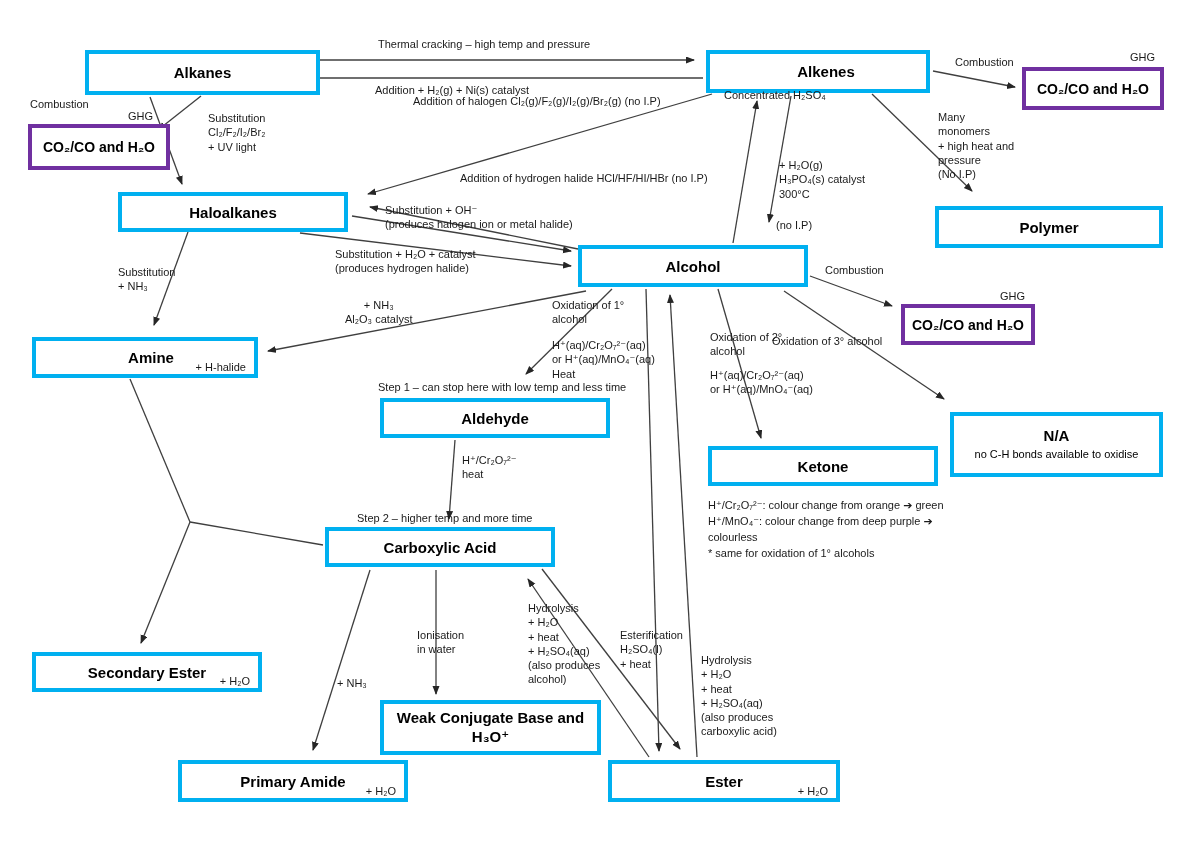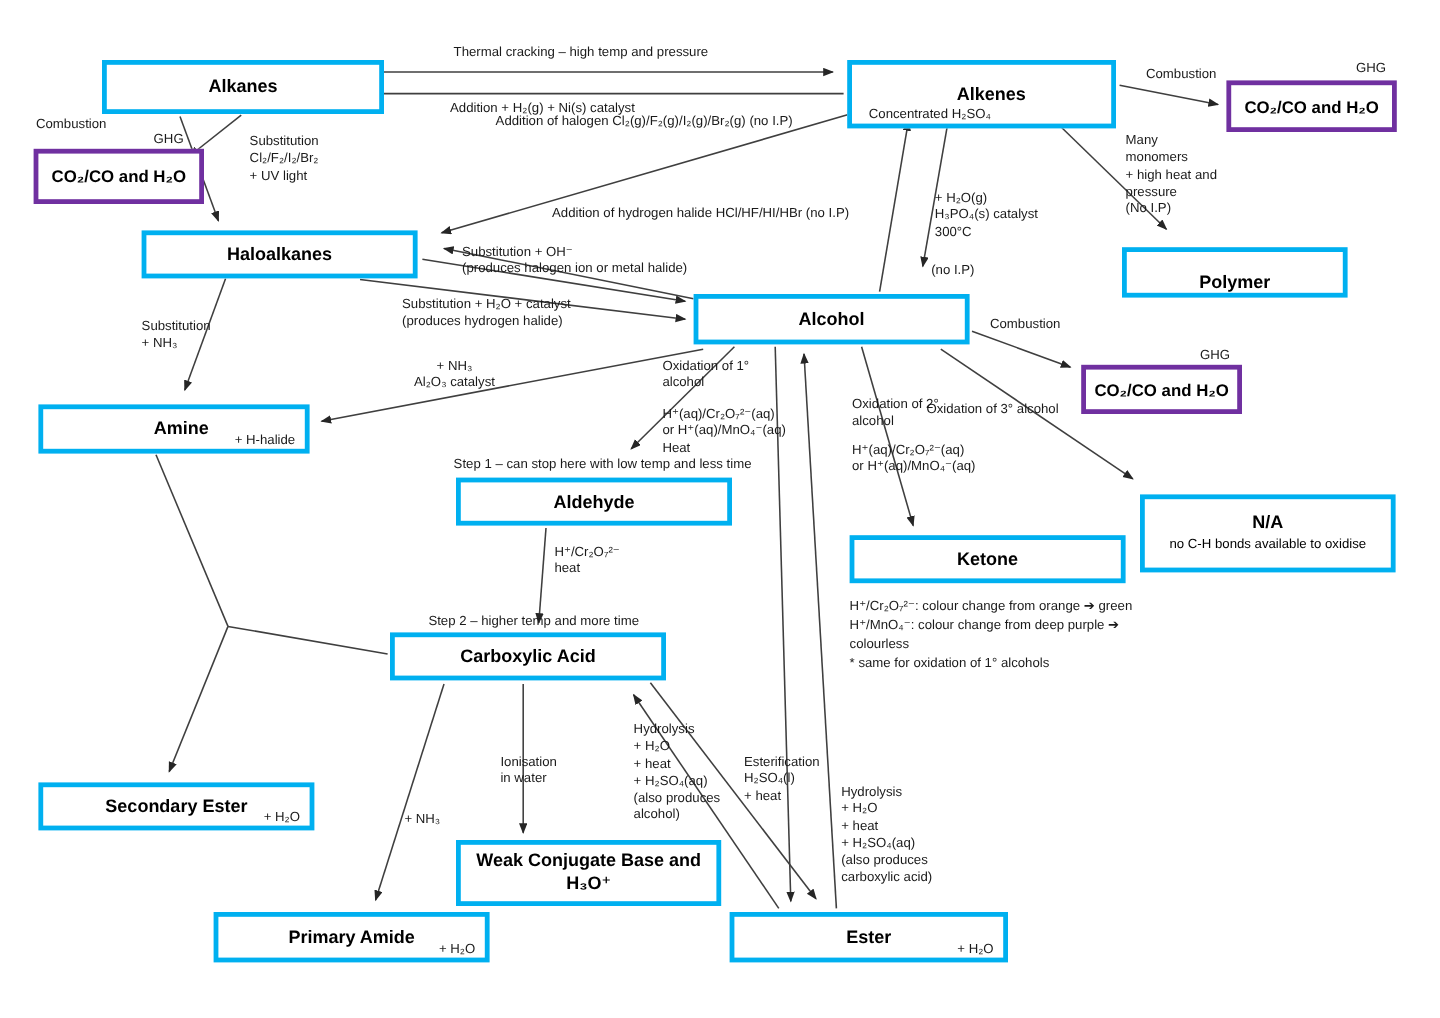--- a/index.html
+++ b/index.html
@@ -65,21 +65,21 @@
       <line x1="649" y1="757" x2="528" y2="579" marker-end="url(#ah)"></line>
       <line x1="646" y1="289" x2="659" y2="751" marker-end="url(#ah)"></line>
       <line x1="697" y1="757" x2="670" y2="295" marker-end="url(#ah)"></line>
     </g>
   </svg>
 
   <div class="node" style="left:48px;top:50px;width:235px;height:45px;margin-left:37px;">
     <span>Alkanes</span>
   </div>
 
-  <div class="node" style="left:706px;top:50px;width:224px;height:57px;padding-left:16px;">
+  <div class="node" style="left:706px;top:50px;width:224px;height:43px;padding-left:16px;">
     <span>Alkenes</span>
   </div>
 
   <div class="node ghg" style="left:1022px;top:67px;width:142px;height:43px;">
     <span>CO₂/CO and H₂O</span>
   </div>
   <div class="lbl" style="left:1130px;top:50px;">GHG</div>
 
   <div class="node ghg" style="left:28px;top:124px;width:142px;height:46px;">
     <span>CO₂/CO and H₂O</span>
@@ -87,21 +87,21 @@
   <div class="lbl" style="left:128px;top:109px;">GHG</div>
 
   <div class="node" style="left:118px;top:192px;width:230px;height:40px;">
     <span>Haloalkanes</span>
   </div>
 
   <div class="node" style="left:578px;top:245px;width:230px;height:42px;">
     <span>Alcohol</span>
   </div>
 
-  <div class="node" style="left:935px;top:206px;width:188px;height:42px;align-items:flex-end;">
+  <div class="node" style="left:935px;top:206px;width:228px;height:42px;">
     <span>Polymer</span>
   </div>
 
   <div class="node ghg" style="left:901px;top:304px;width:134px;height:41px;">
     <span>CO₂/CO and H₂O</span>
   </div>
   <div class="lbl" style="left:1000px;top:289px;">GHG</div>
 
   <div class="node" style="left:32px;top:337px;width:226px;height:41px;padding-left:12px;">
     <span>Amine</span>

